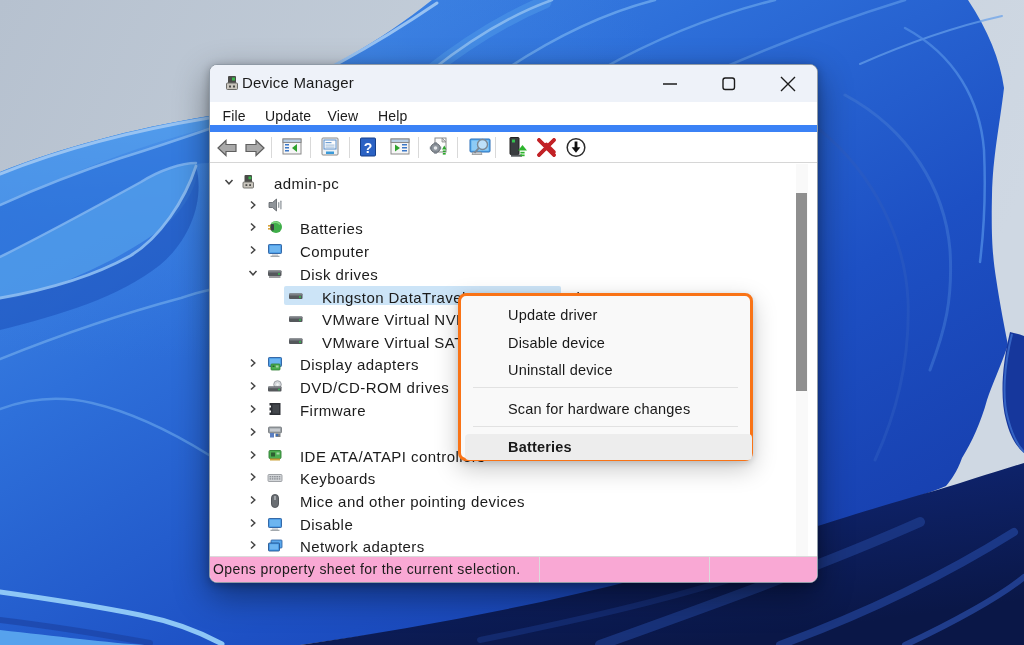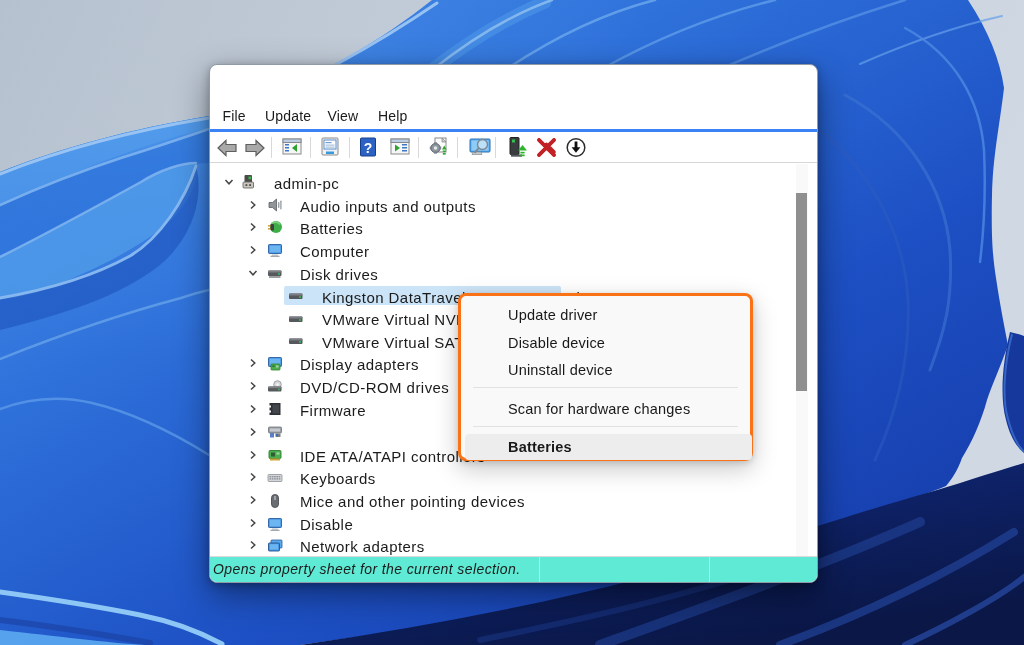--- a/index.html
+++ b/index.html
@@ -8,32 +8,32 @@
   #wall { position:absolute; left:0; top:0; width:1024px; height:645px; }
   #win {
     position:absolute; left:209px; top:64px; width:609px; height:519px;
     background:#ffffff; border-radius:8px; border:1px solid #8f9aa6;
     box-shadow:0 12px 34px rgba(0,0,0,0.42), 0 2px 8px rgba(0,0,0,0.25);
     overflow:hidden;
   }
   #titlebar { position:absolute; left:0; top:0; width:100%; height:37px; background:#eef2f9; }
   #title { position:absolute; left:32px; top:9px; font-size:15px; letter-spacing:0.2px; color:#1b1b1b; }
   .caption { position:absolute; top:0; width:44px; height:37px; }
-  #menubar { position:absolute; left:0; top:37px; width:100%; height:30px; background:#ffffff; border-bottom:3px solid #3b82f6; }
+  #menubar { position:absolute; left:0; top:37px; width:100%; height:30px; background:#ffffff; border-bottom:7px solid #3b82f6; }
   .menu { position:absolute; top:6px; font-size:14px; letter-spacing:0.2px; color:#1b1b1b; }
   #toolbar { position:absolute; left:0; top:67px; width:100%; height:31px; background:#ffffff; border-bottom:1px solid #d6d6d6; }
   .tsep { position:absolute; top:5px; width:1px; height:21px; background:#d9d9d9; }
   .ticon { position:absolute; top:3px; }
   #tree { position:absolute; left:0; top:99px; width:100%; height:393px; background:#ffffff; }
   .row { position:absolute; height:20px; font-size:15px; letter-spacing:0.45px; color:#1b1b1b; white-space:nowrap;margin-left:11px; }
   .chev { position:absolute; width:10px; height:10px; }
   .ticn16 { position:absolute; width:16px; height:16px; }
   #sbtrack { position:absolute; right:9px; top:0px; width:12px; height:393px; background:#f9f9f9; }
   #sbthumb { position:absolute; left:0px; top:29px; width:11px; height:198px; background:#8f8f8f; }
-  #statusbar { position:absolute; left:0; bottom:0; width:100%; height:26px; background:#5eead4; border-top:1px solid #dadada; font-size:14px; letter-spacing:0.4px; color:#1b1b1b;font-style:italic; }
+  #statusbar { position:absolute; left:0; bottom:0; width:100%; height:26px; background:#f9a8d4; border-top:1px solid #dadada; font-size:14px; letter-spacing:0.4px; color:#1b1b1b; }
   #menu {
     position:absolute; left:458px; top:293px; width:295px; height:168px;
     background:#f9f9f9; border:3px solid #f97316; border-radius:8px;
     box-shadow:0 8px 24px rgba(0,0,0,0.22), 0 2px 6px rgba(0,0,0,0.14);
   }
   .mi { position:absolute; left:47px; font-size:14.5px; letter-spacing:0.2px; color:#191919; white-space:nowrap; }
   .msep { position:absolute; left:12px; right:12px; height:1px; background:#e2e2e2; }
 </style>
 </head>
 <body>
@@ -100,20 +100,39 @@
     <path d="M600,70 C650,42 710,16 775,0" stroke="#5f9ce8" stroke-width="2.5" opacity="0.8"></path>
     <path d="M718,70 C775,45 840,20 905,0" stroke="#5793e6" stroke-width="2.5" opacity="0.75"></path>
     <path d="M860,64 C910,42 962,25 1002,16" stroke="#66a0ea" stroke-width="2" opacity="0.7"></path>
     <path d="M905,28 C955,55 980,100 984,150 C986,195 984,230 980,262" stroke="#4e8ae2" stroke-width="2.5" opacity="0.8"></path>
     <path d="M845,95 C910,130 945,190 950,250 C953,300 945,330 930,370" stroke="#3f74d2" stroke-width="3" opacity="0.6"></path>
     <path d="M820,130 C875,175 905,240 908,300 C910,355 898,410 875,460" stroke="#2e5cc0" stroke-width="3" opacity="0.5"></path>
   </g>
 </svg>
 
 <div id="win">
+  <div id="titlebar">
+    <svg style="position:absolute;left:14px;top:9px" width="18" height="18" viewBox="0 0 18 18">
+      <rect x="4" y="2" width="8" height="8" rx="1" fill="#4a4a48"></rect>
+      <rect x="8" y="3.5" width="3" height="3" fill="#39b54a"></rect>
+      <rect x="2.5" y="9" width="11" height="6.5" rx="1" fill="#c9c5bd" stroke="#6b6b68" stroke-width="1"></rect>
+      <rect x="5" y="11.5" width="2" height="2" fill="#4a4a48"></rect>
+      <rect x="9" y="11.5" width="2" height="2" fill="#4a4a48"></rect>
+    </svg>
+    <div id="title">Device Manager</div>
+    <svg class="caption" style="left:438px" viewBox="0 0 44 37">
+        <line x1="15" y1="19" x2="29" y2="19" stroke="#1b1b1b" stroke-width="1.4"></line>
+      </svg>
+    <svg class="caption" style="left:497px" viewBox="0 0 44 37">
+        <rect x="16" y="13" width="11.5" height="11.5" rx="2.2" fill="none" stroke="#1b1b1b" stroke-width="1.4"></rect>
+      </svg>
+    <svg class="caption" style="left:556px" viewBox="0 0 44 37">
+        <path d="M15,12 L29,26 M29,12 L15,26" stroke="#1b1b1b" stroke-width="1.4"></path>
+      </svg>
+  </div>
   <div id="menubar">
     <div class="menu" style="left:12.5px">File</div>
     <div class="menu" style="left:55px">Update</div>
     <div class="menu" style="left:117.5px">View</div>
     <div class="menu" style="left:168px">Help</div>
   </div>
   <div id="toolbar">
     <svg class="ticon" style="left:6px" width="22" height="26" viewBox="0 0 22 26">
         <path d="M2,13 L10,5.5 L10,9.5 L20,9.5 L20,16.5 L10,16.5 L10,20.5 Z" fill="#a9a9a9" stroke="#5f5f5f" stroke-width="1.2"></path>
       </svg>
@@ -342,21 +361,20 @@
           <rect x="5" y="12.5" width="6" height="1.2" fill="#b9bdc2"></rect>
           <rect x="3.5" y="13.7" width="9" height="1.2" fill="#9aa0a5"></rect>
         </svg>
     <svg class="ticn16" style="left:57px;top:376.5px" viewBox="0 0 16 16">
           <rect x="4" y="2" width="11" height="8" rx="0.8" fill="#5aa7ec" stroke="#2a5d9e" stroke-width="0.8"></rect>
           <rect x="1.5" y="5" width="11" height="8" rx="0.8" fill="#3f94e4" stroke="#27568f" stroke-width="0.9"></rect>
           <rect x="2.8" y="6.2" width="8.4" height="5.4" fill="#6db5f0"></rect>
         </svg>
 
     <div class="row" style="left:53px;top:13px">admin-pc</div>
-    <div class="row" style="left:79px;top:36px">Audio inputs and outputs</div>
     <div class="row" style="left:79px;top:58.5px">Batteries</div>
     <div class="row" style="left:79px;top:81px">Computer</div>
     <div class="row" style="left:79px;top:104px">Disk drives</div>
     <div class="row" style="left:101px;top:127px">Kingston DataTraveler 3.0 USB Device</div>
     <div class="row" style="left:101px;top:149.5px">VMware Virtual NVMe Disk Device</div>
     <div class="row" style="left:101px;top:172px">VMware Virtual SATA Hard Drive</div>
     <div class="row" style="left:79px;top:194.5px">Display adapters</div>
     <div class="row" style="left:79px;top:217.5px">DVD/CD-ROM drives</div>
     <div class="row" style="left:79px;top:240px">Firmware</div>
     <div class="row" style="left:79px;top:286px">IDE ATA/ATAPI controllers</div>

